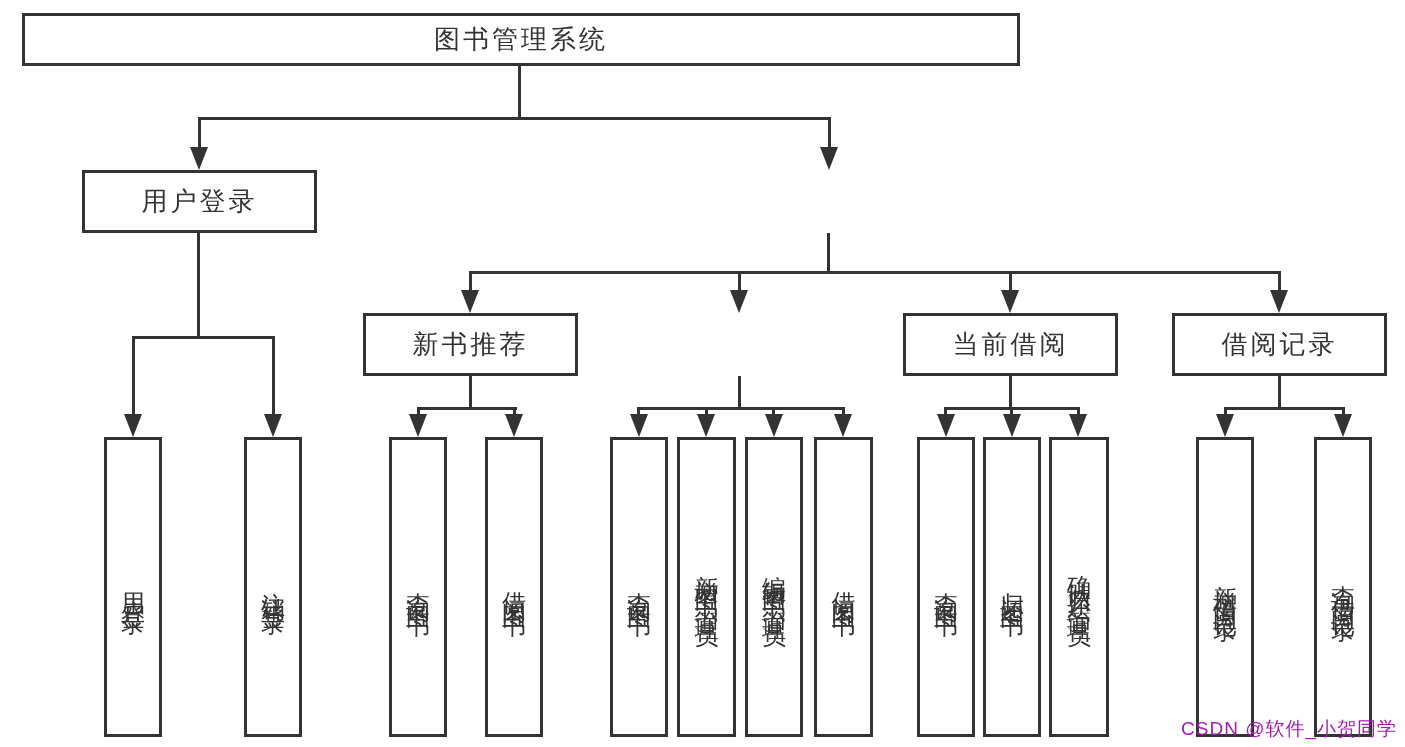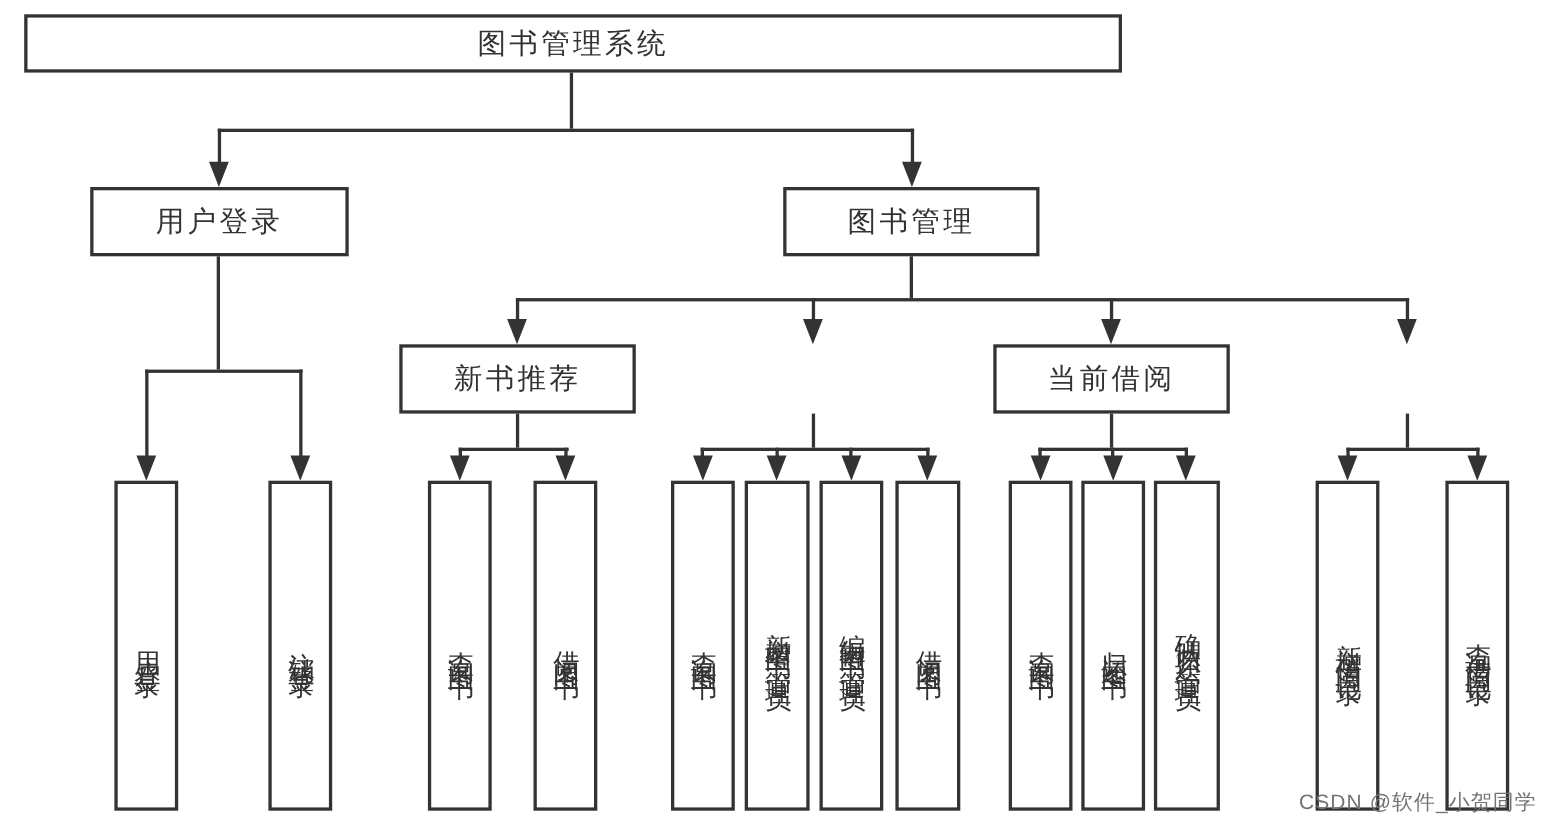--- a/index.html
+++ b/index.html
@@ -41,21 +41,21 @@
     height: 0;
     border-left: 9px solid transparent;
     border-right: 9px solid transparent;
     border-top: 23px solid #333333;
   }
   .watermark {
     position: absolute;
     right: 8px;
     bottom: 5px;
     font-size: 19px;
-    color: #737373;
+    color: #a21caf;
     letter-spacing: 1px;
     z-index: 5;
     white-space: nowrap;
   }
 </style>
 </head>
 <body>
 
 <div class="stage">
 
@@ -64,21 +64,20 @@
   <div>
     <div class="line" style="left:518px; top:66px; width:3px; height:51px;"></div>
     <div class="line" style="left:198px; top:117px; width:633px; height:3px;"></div>
     <div class="line" style="left:198px; top:117px; width:3px; height:33px;"></div>
     <div class="line" style="left:828px; top:117px; width:3px; height:33px;"></div>
     <div class="arrow" style="left:190px; top:147px;"></div>
     <div class="arrow" style="left:820px; top:147px;"></div>
   </div>
 
   <div class="box h" style="left:82px; top:170px; width:235px; height:63px;">用户登录</div>
-  <div class="box h" style="left:712px; top:170px; width:233px; height:63px;">图书管理</div>
 
   <div>
     <div class="line" style="left:197px; top:233px; width:3px; height:103px;"></div>
     <div class="line" style="left:132px; top:336px; width:143px; height:3px;"></div>
     <div class="line" style="left:132px; top:336px; width:3px; height:80px;"></div>
     <div class="line" style="left:272px; top:336px; width:3px; height:80px;"></div>
     <div class="arrow" style="left:124px; top:414px;"></div>
     <div class="arrow" style="left:264px; top:414px;"></div>
   </div>
 
@@ -90,20 +89,21 @@
     <div class="line" style="left:1009px; top:271px; width:3px; height:22px;"></div>
     <div class="line" style="left:1278px; top:271px; width:3px; height:22px;"></div>
     <div class="arrow" style="left:461px; top:290px;"></div>
     <div class="arrow" style="left:730px; top:290px;"></div>
     <div class="arrow" style="left:1001px; top:290px;"></div>
     <div class="arrow" style="left:1270px; top:290px;"></div>
   </div>
 
   <div class="box h" style="left:363px; top:313px; width:215px; height:63px;text-align:center;">新书推荐</div>
   <div class="box h" style="left:903px; top:313px; width:215px; height:63px;text-align:center;">当前借阅</div>
+  <div class="box h" style="left:1172px; top:313px; width:215px; height:63px;">借阅记录</div>
 
   <div>
     <div class="line" style="left:469px; top:376px; width:3px; height:31px;"></div>
     <div class="line" style="left:417px; top:407px; width:100px; height:3px;"></div>
     <div class="line" style="left:417px; top:407px; width:3px; height:10px;"></div>
     <div class="line" style="left:513px; top:407px; width:3px; height:10px;"></div>
     <div class="arrow" style="left:409px; top:414px;"></div>
     <div class="arrow" style="left:505px; top:414px;"></div>
   </div>
 

